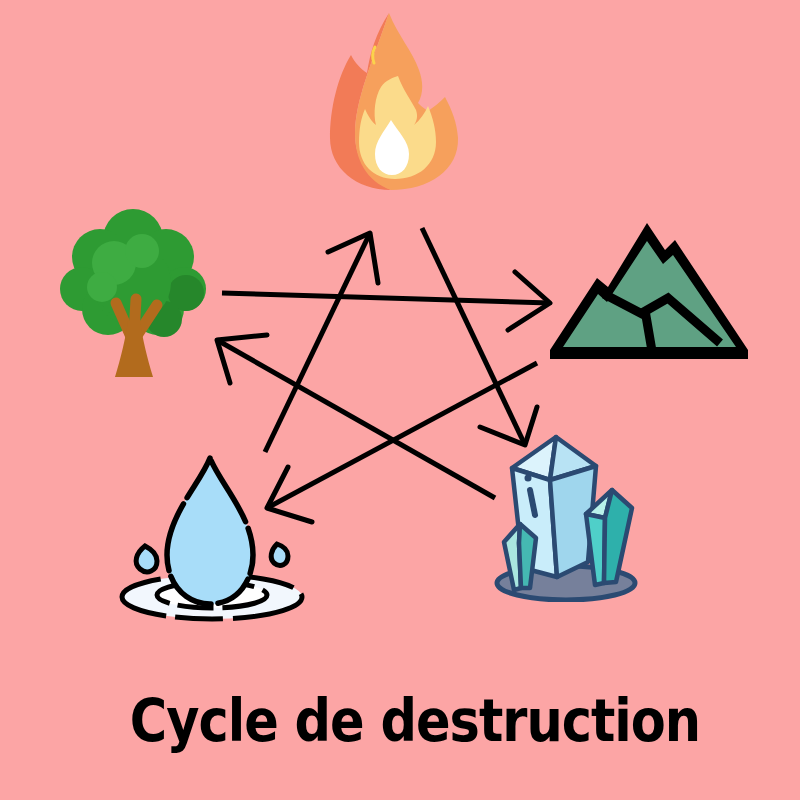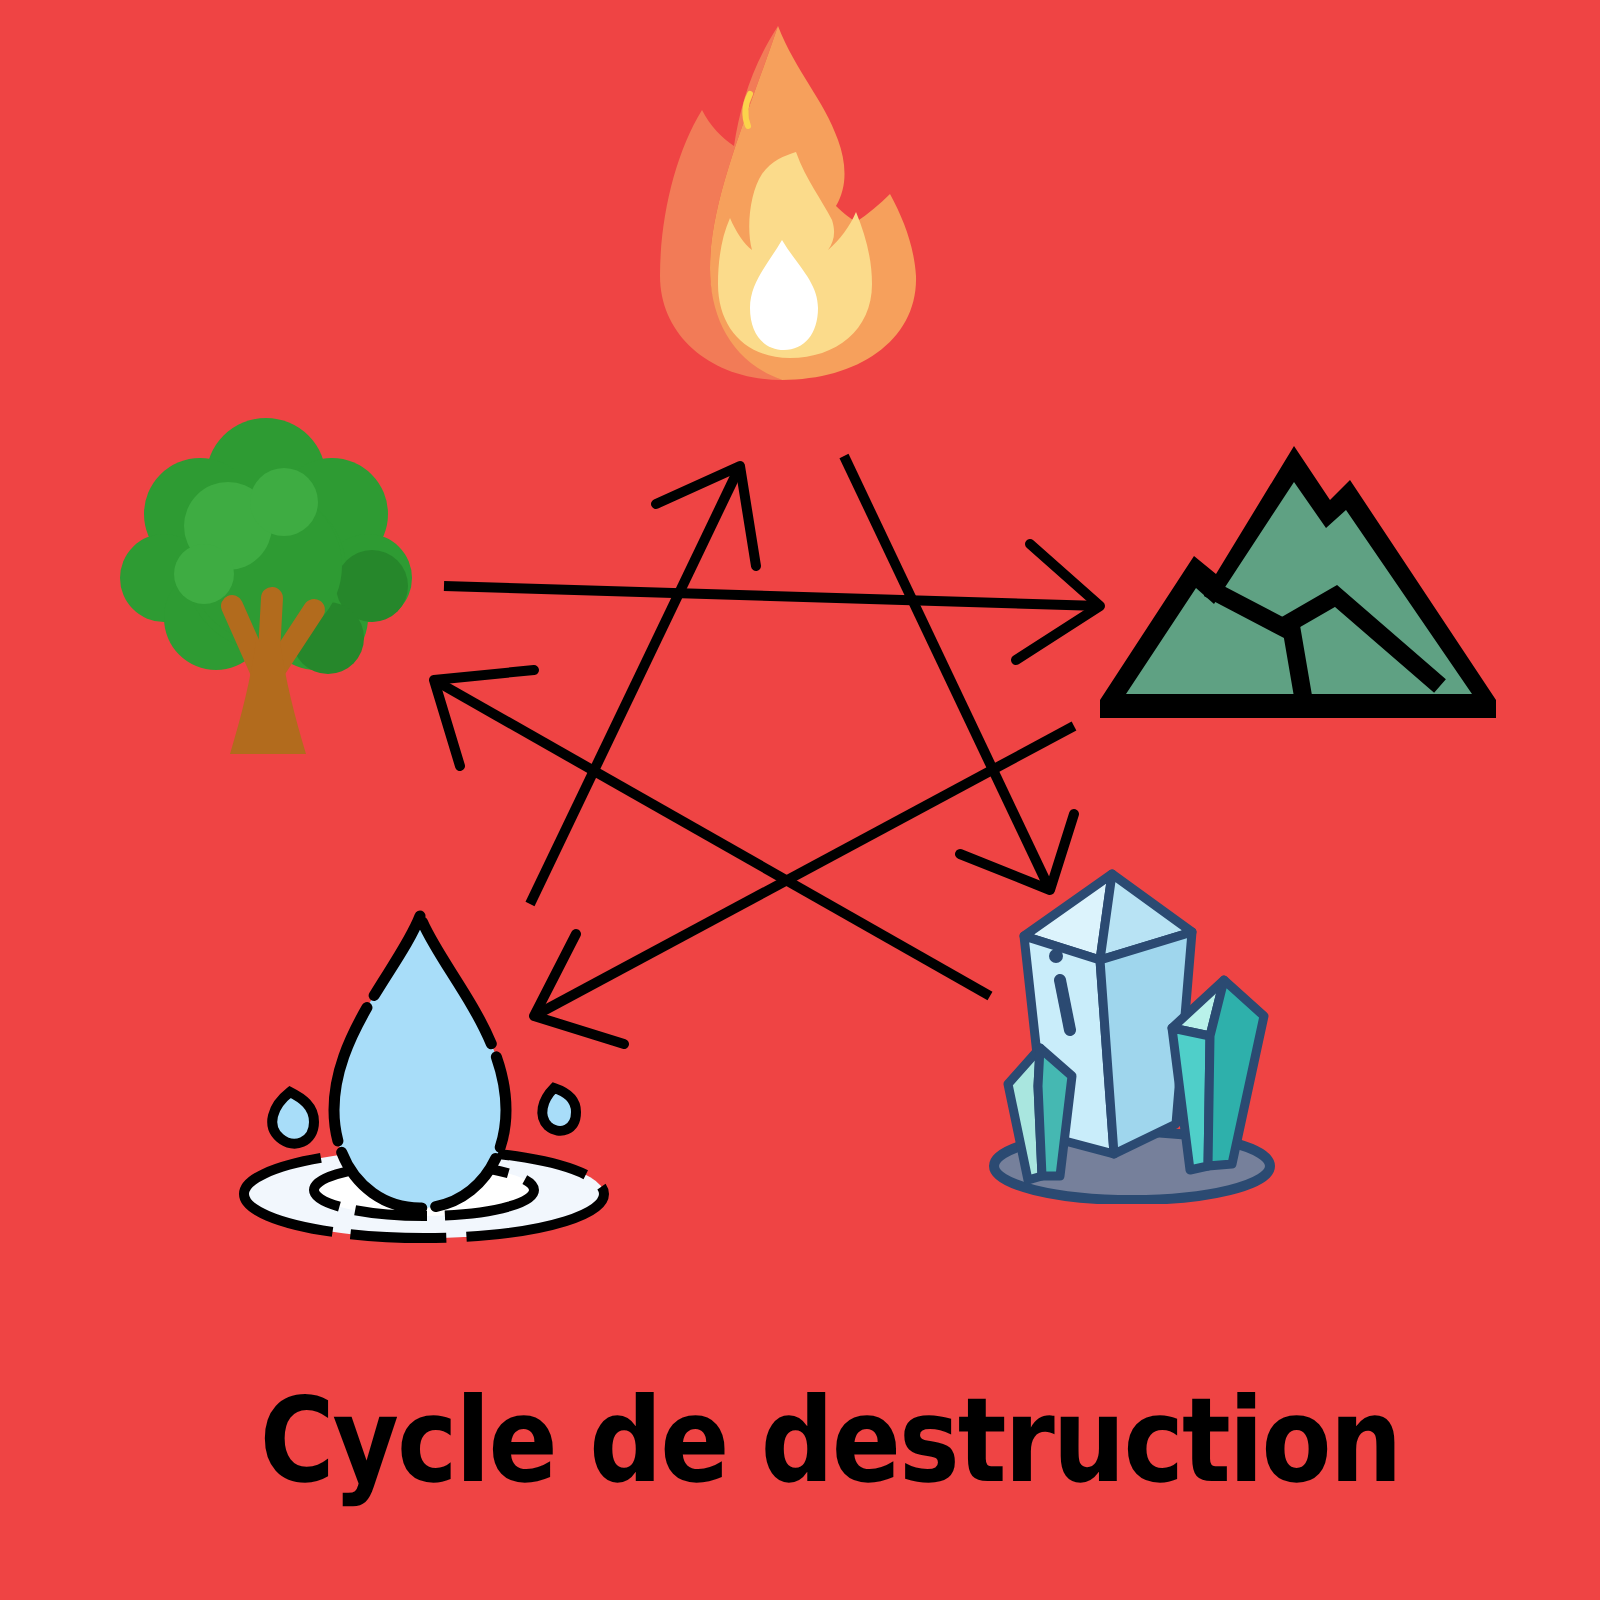--- a/index.html
+++ b/index.html
@@ -1,20 +1,20 @@
 <!DOCTYPE html>
 <html><head>
 <meta charset="utf-8">
 <style>
   html, body { margin: 0; padding: 0; background: #ffffff; }
   .canvas {
     position: relative;
     width: 800px;
     height: 800px;
-    background: #ef4444;
+    background: #fca5a5;
     overflow: hidden;
     font-family: "DejaVu Sans", sans-serif;
   }
   .arrows-layer {
     position: absolute;
     left: 0; top: 0;
     width: 800px; height: 800px;
   }
   .icon { position: absolute; }
   .icon svg { display: block; width: 100%; height: 100%; }

